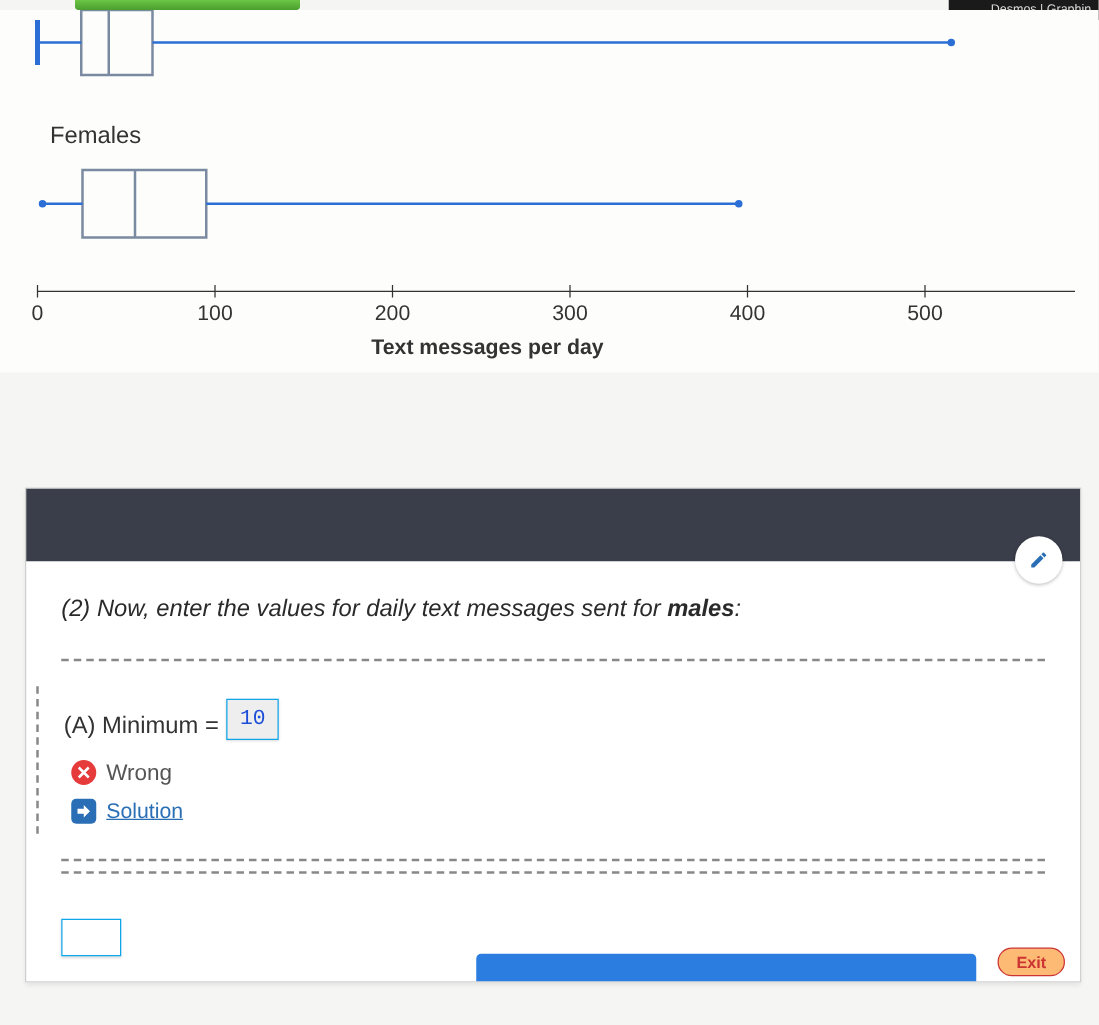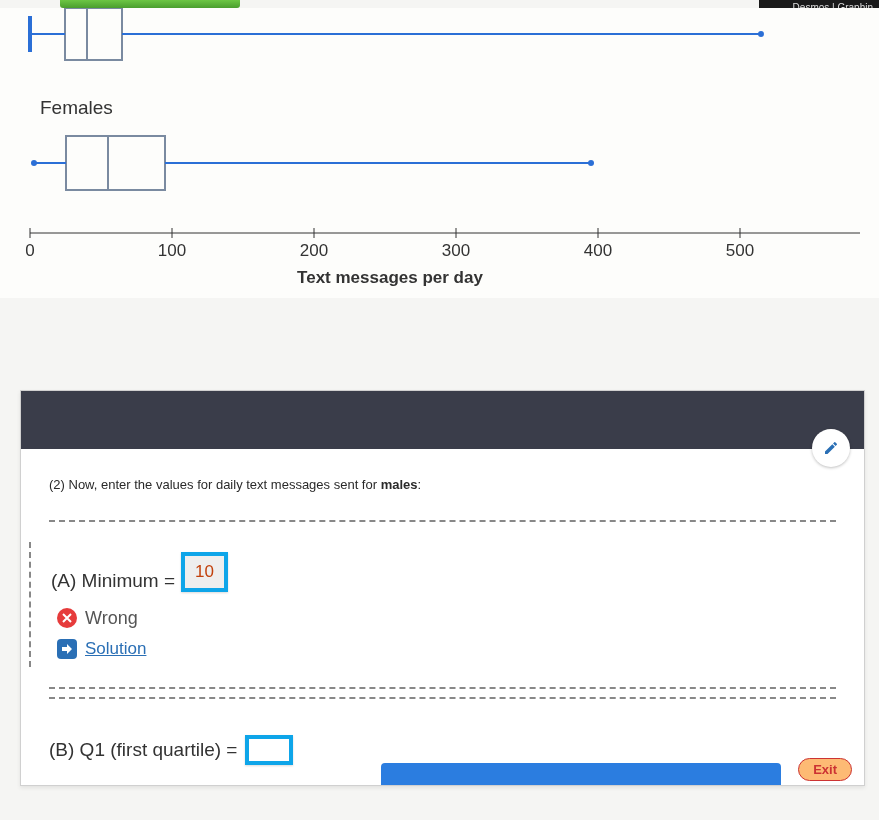--- a/index.html
+++ b/index.html
@@ -58,23 +58,24 @@
     bottom: -18px;
     width: 38px; height: 38px;
     background: #fff;
     border-radius: 50%;
     box-shadow: 0 1px 3px rgba(0,0,0,0.25);
     display:flex;align-items:center;justify-content:center;
   }
   .edit-badge svg { width:16px;height:16px; }
   .panel-body { padding: 28px 28px 8px 28px; }
   .prompt {
-    font-size: 13px;
+    font-size: 19px;
     color: #2a2a2a;
     margin-bottom: 28px;
+    font-style: italic;
   }
   .prompt b { font-weight: bold; }
   .dashed-sep {
     border: none;
     border-top: 2px dashed #888;
     margin: 6px 0 20px 0;
   }
   .dashed-sep2 {
     border: none;
     border-top: 2px dashed #888;
@@ -88,28 +89,29 @@
   }
   .line-a {
     font-size: 19px;
     color: #333;
     display:flex;
     align-items:flex-end;
     gap:6px;
     margin-bottom: 16px;
   }
   .ans-box {
-    border: 4px solid #0ea5e9;
+    border: 1px solid #0ea5e9;
     background: #eeeeee;
     padding: 6px 10px;
     min-width: 40px;
     text-align:center;
     font-size: 17px;
-    color:#c2410c;
+    color:#1d4ed8;
     box-shadow: 0 1px 2px rgba(0,0,0,0.15);
+    font-family: Liberation Mono, monospace;
   }
   .ans-box.empty { background:#fff; min-width:48px; height:30px; }
   .feedback {
     display:flex;align-items:flex-start;gap:8px;
     font-size:18px;color:#555;margin:4px 0 10px 6px;
   }
   .feedback .icn {
     width:20px;height:20px;border-radius:50%;
     background:#e63b3b;display:flex;align-items:center;justify-content:center;
   }
@@ -228,21 +230,20 @@
           <svg viewBox="0 0 12 12">
               <path fill="#fff" d="M6 1l5 5-5 5V8H1V4h5z"></path>
             </svg>
         </span>
         <a>Solution</a>
       </div>
     </div>
     <hr class="dashed-sep2">
     <hr class="dashed-sep" style="margin-top:0">
     <div class="line-b">
-      <span>(B) Q1 (first quartile) =</span>
       <span class="ans-box empty"></span>
     </div>
   </div>
   <div class="blue-bar"></div>
   <button class="exit-btn">
     <span>Exit</span>
   </button>
 </div>
 
 </body></html>

